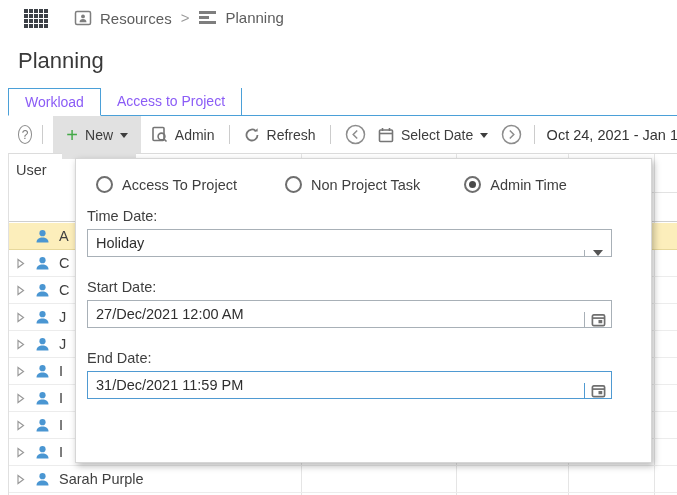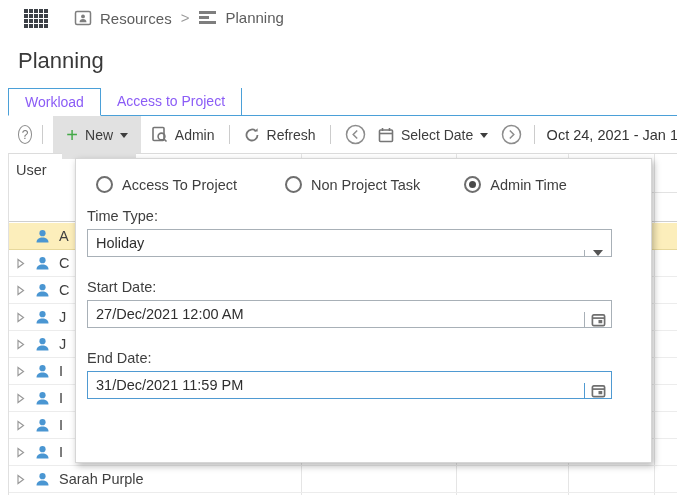--- a/index.html
+++ b/index.html
@@ -349,21 +349,21 @@
           <span class="radio-label">Non Project Task</span>
         </span>
         <span class="radio-item selected" style="margin-right: 0px;">
           <span class="radio-circle">
             <span class="dot"></span>
           </span>
           <span class="radio-label">Admin Time</span>
         </span>
       </div>
 
-    <div class="fld-label">Time Type:</div>
+    <div class="fld-label">Time Date:</div>
     <div class="fbox">
       <span class="fval">Holiday</span>
       <span class="fbtn">
           <span class="combo-caret"></span>
         </span>
     </div>
 
     <div class="fld-label" style="margin-top:22px">Start Date:</div>
     <div class="fbox">
       <input class="fval" value="27/Dec/2021 12:00 AM" style="">

